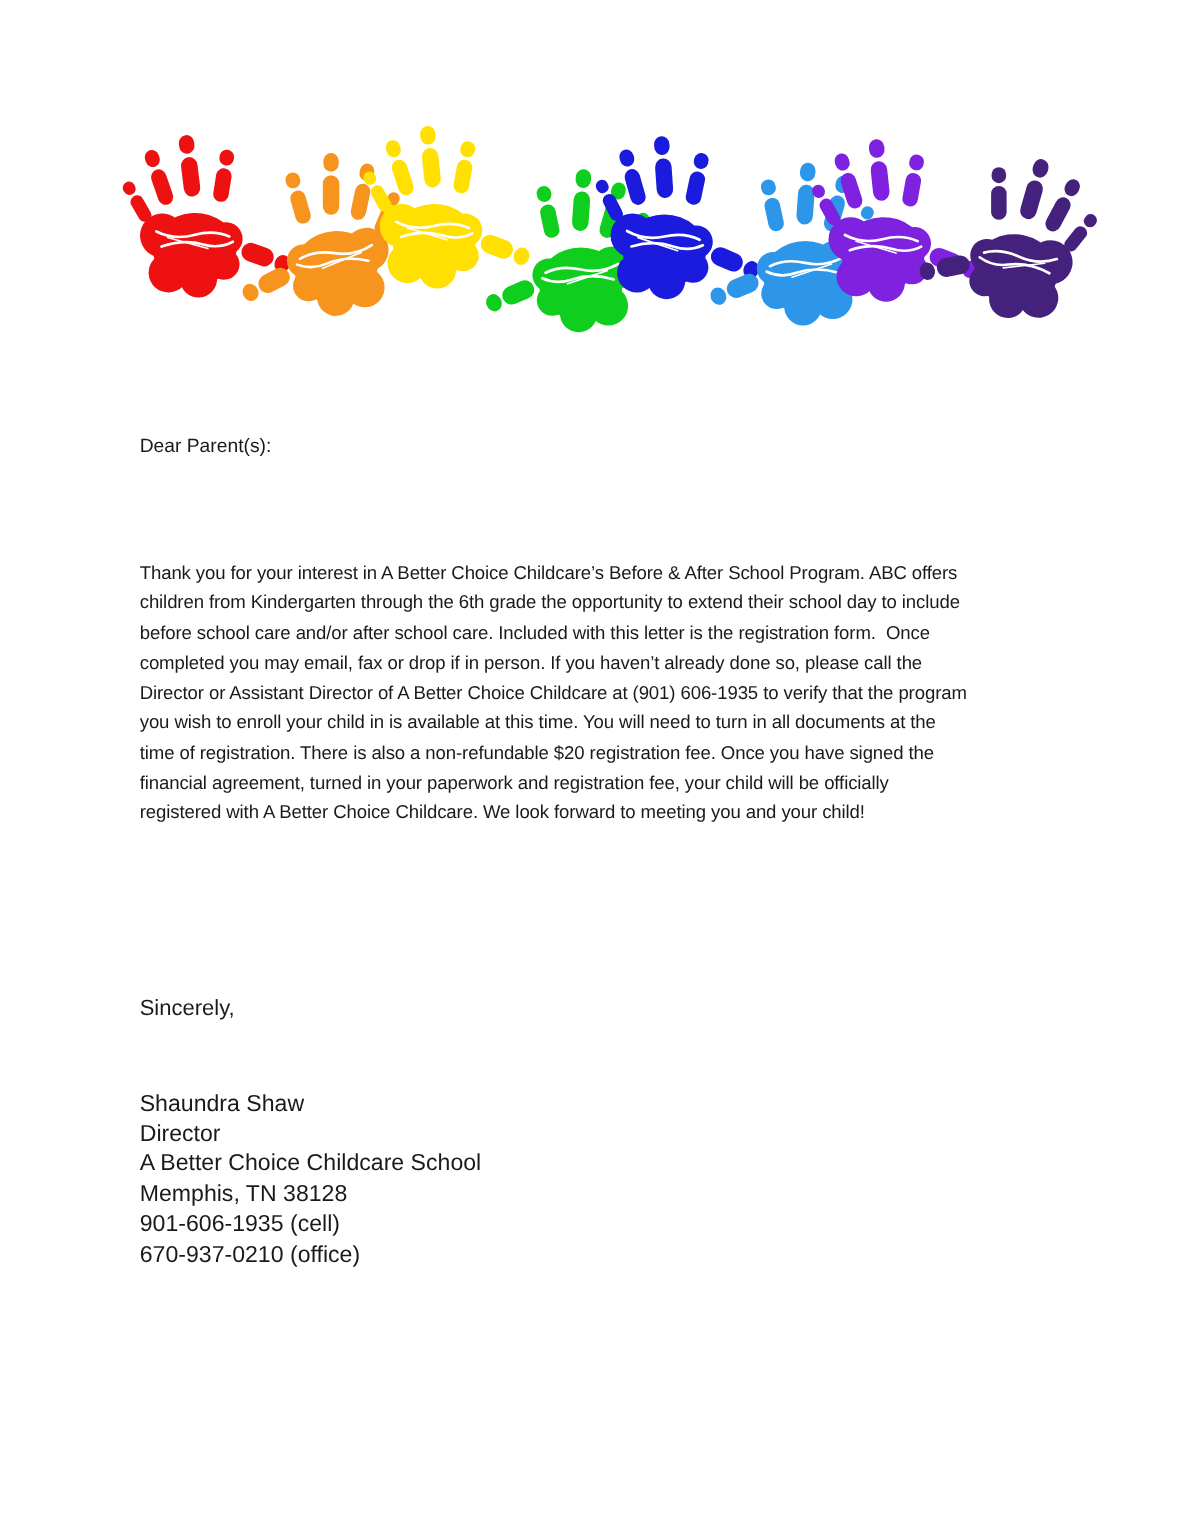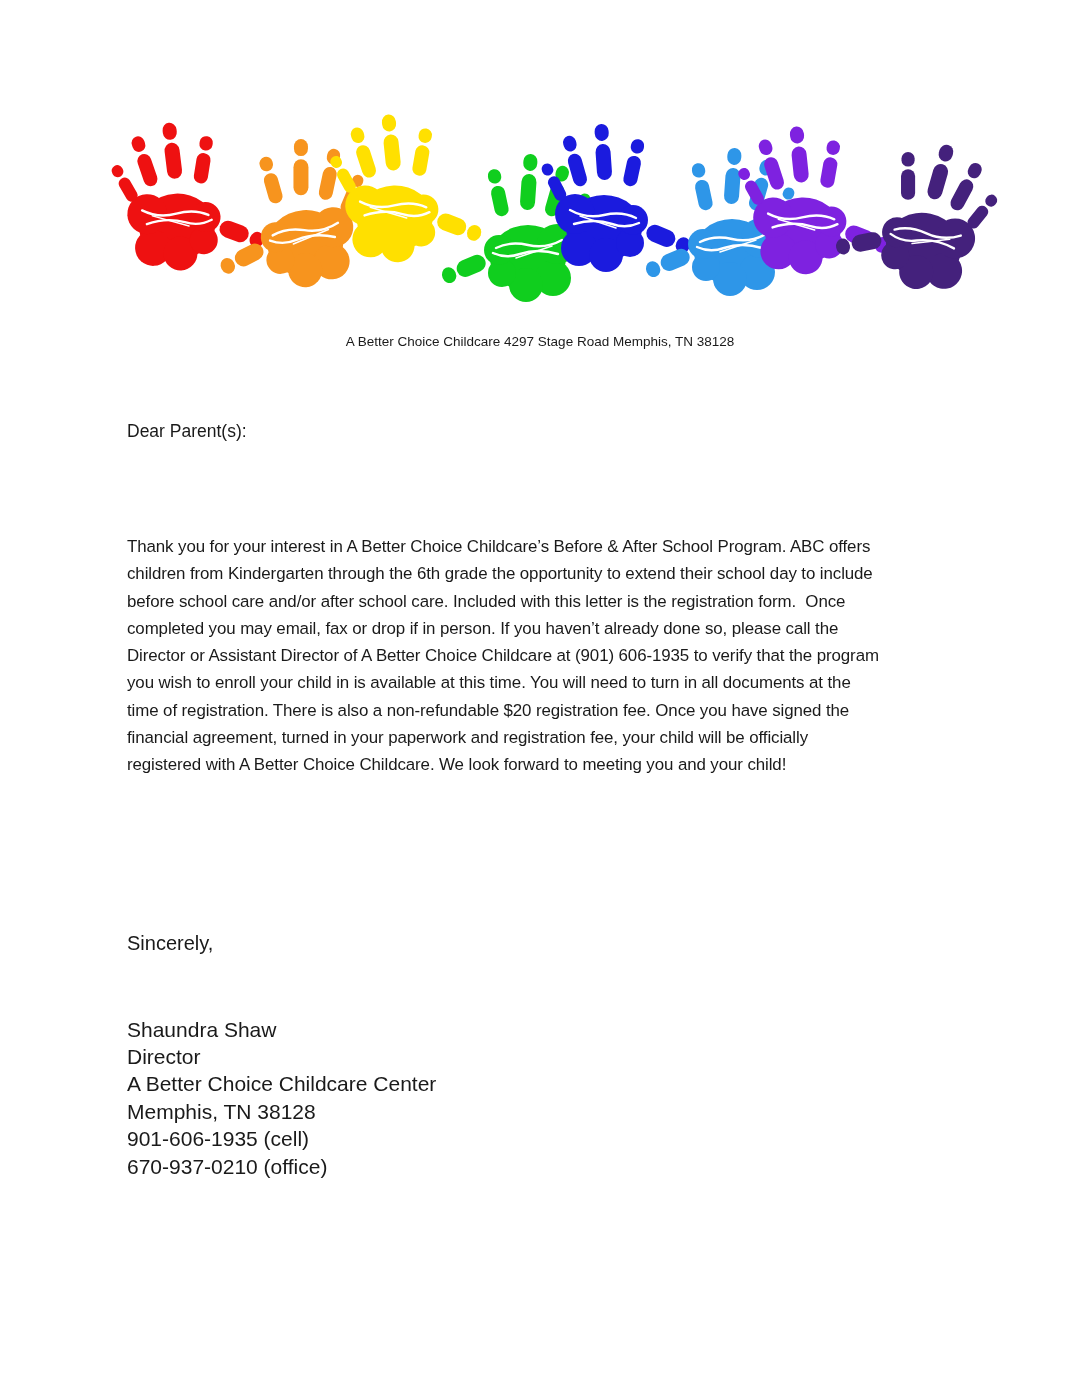--- a/index.html
+++ b/index.html
@@ -109,21 +109,20 @@
         <use xlink:href="#hp-hand" href="#hp-hand" fill="#F7941E" transform="translate(362,28) scale(-1,1) rotate(4,70,85)"></use>
         <use xlink:href="#hp-hand" href="#hp-hand" fill="#FFE000" transform="translate(336,2) rotate(-2,70,85)"></use>
         <use xlink:href="#hp-hand" href="#hp-hand" fill="#10CE1E" transform="translate(586,42) scale(-1,1) rotate(0,70,85)"></use>
         <use xlink:href="#hp-hand" href="#hp-hand" fill="#1B1BDE" transform="translate(546,12) rotate(0,70,85)"></use>
         <use xlink:href="#hp-hand" href="#hp-hand" fill="#2E96E8" transform="translate(790,36) scale(-1,1) rotate(0,70,85)"></use>
         <use xlink:href="#hp-hand" href="#hp-hand" fill="#7E22E0" transform="translate(744,14) rotate(-2,70,85)"></use>
         <use xlink:href="#hp-hand" href="#hp-hand" fill="#44217C" transform="translate(986,28) scale(-1,1) rotate(-12,70,85)"></use>
       </svg>
   </div>
 
-  <div class="caption">A Better Choice Childcare 4297 Stage Road Memphis, TN 38128</div>
 
   <div class="content">
 
     <div class="salutation">Dear Parent(s):</div>
 
     <div class="body-text">
 
     <div class="line">Thank you for your interest in A Better Choice Childcare’s Before &amp; After School Program. ABC offers</div>
         <div class="line">children from Kindergarten through the 6th grade the opportunity to extend their school day to include</div>
         <div class="line">before school care and/or after school care. Included with this letter is the registration form.  Once</div>
@@ -134,20 +133,20 @@
         <div class="line">financial agreement, turned in your paperwork and registration fee, your child will be officially</div>
         <div class="line">registered with A Better Choice Childcare. We look forward to meeting you and your child!</div>
       </div>
 
     <div class="closing">Sincerely,</div>
 
     <div class="signature">
 
     <div class="line">Shaundra Shaw</div>
         <div class="line">Director</div>
-        <div class="line">A Better Choice Childcare Center</div>
+        <div class="line">A Better Choice Childcare School</div>
         <div class="line">Memphis, TN 38128</div>
         <div class="line">901-606-1935 (cell)</div>
         <div class="line">670-937-0210 (office)</div>
       </div>
 
   </div>
 </div>
 
 </body></html>

